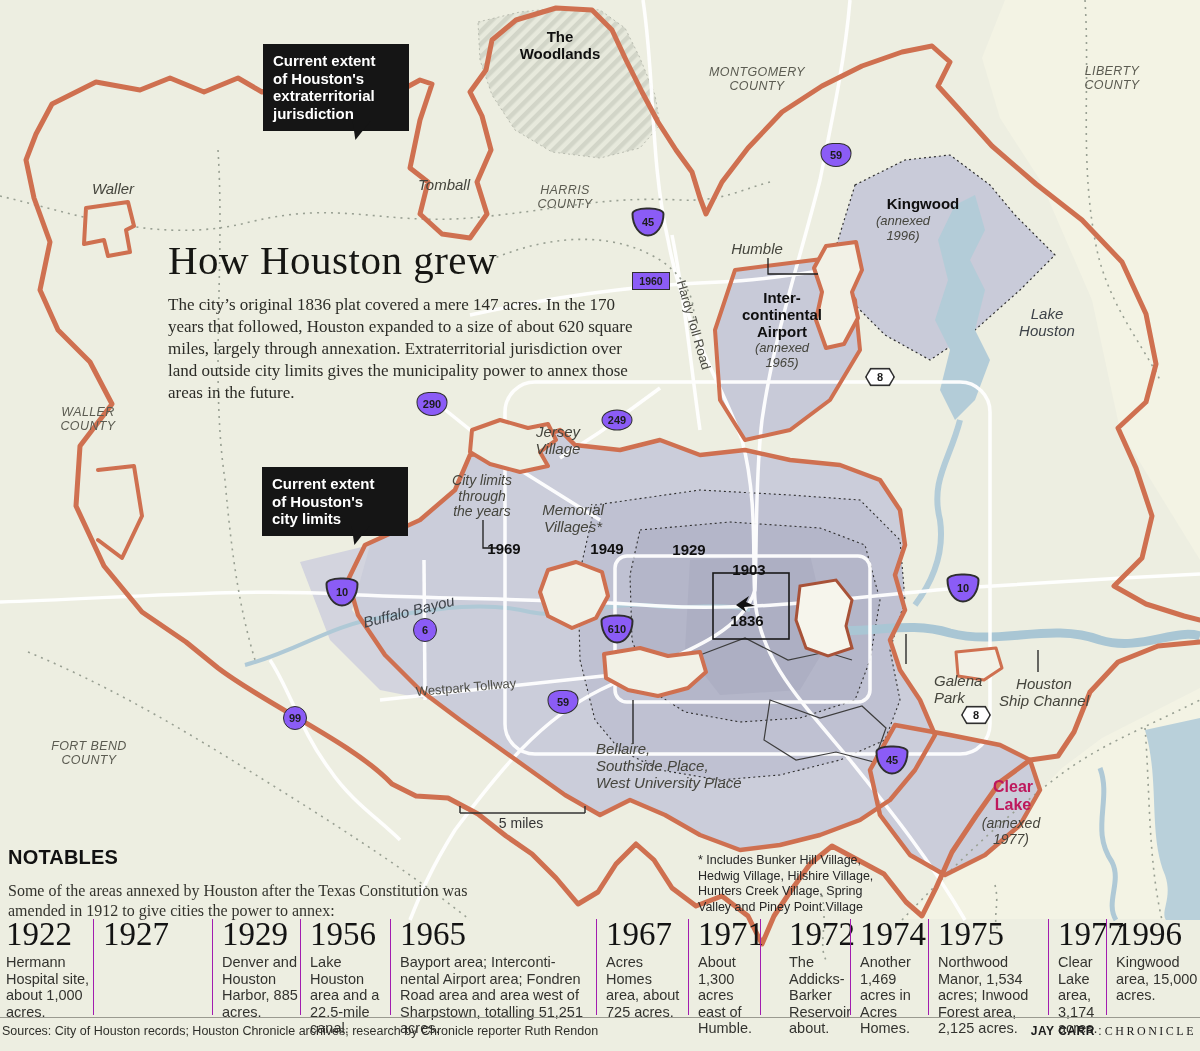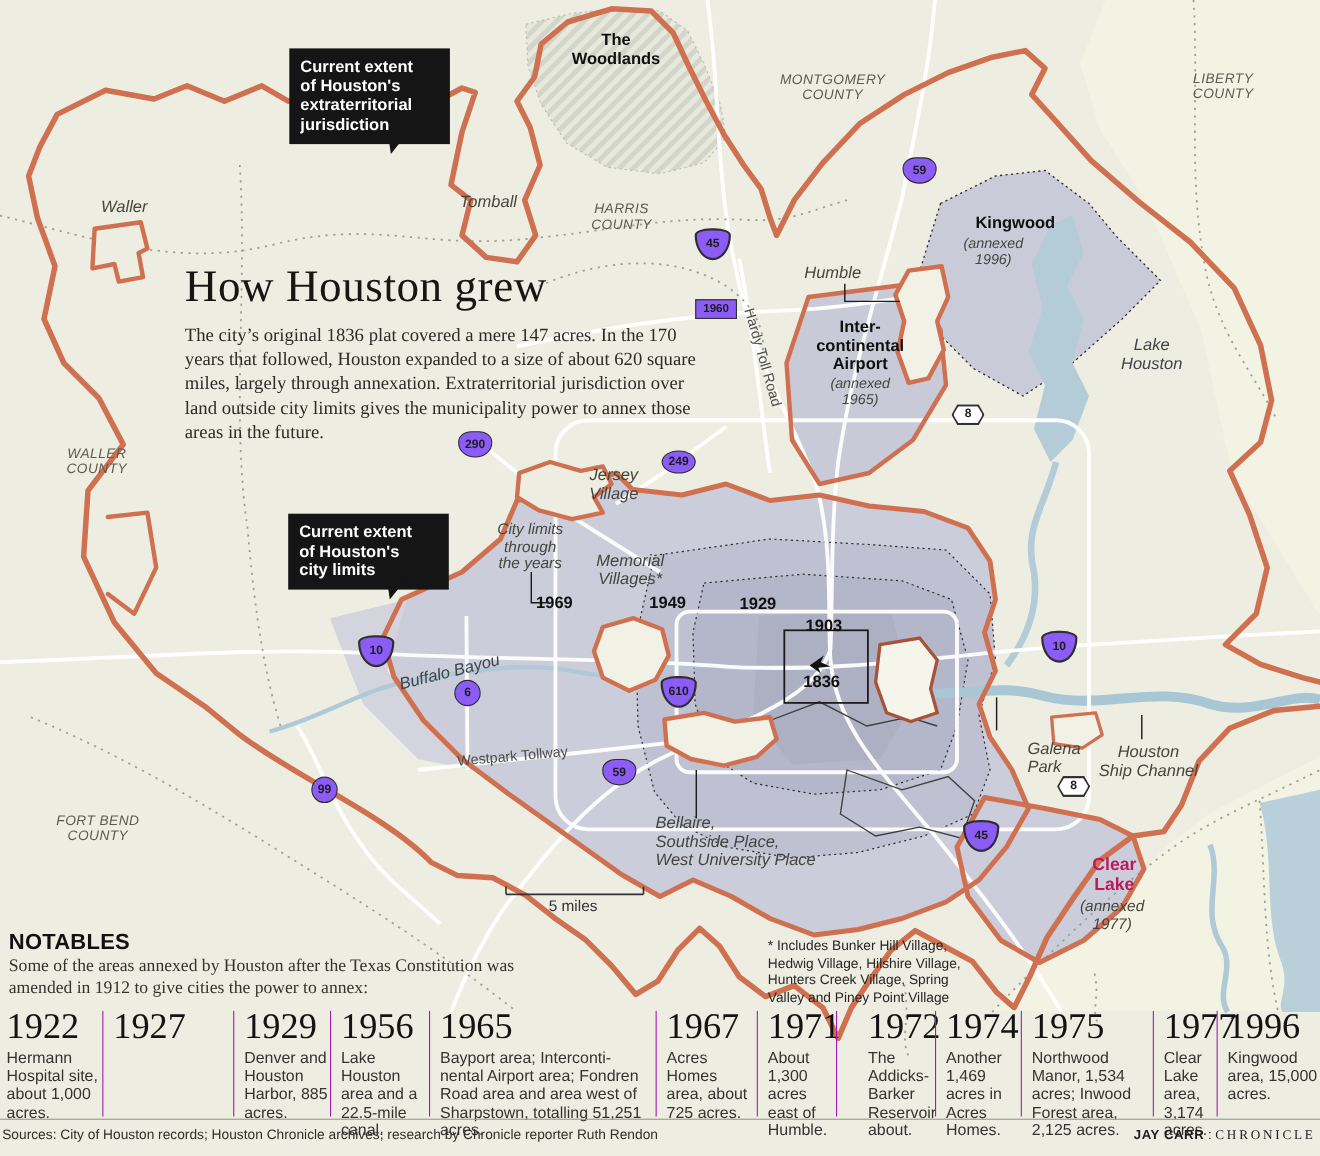--- a/index.html
+++ b/index.html
@@ -42,21 +42,21 @@
   .shield span{position:relative;z-index:1;}
 
   #title-block{position:absolute;left:168px;top:236px;width:500px;}
   #title-block h1{margin:0;font-family:"Liberation Serif","DejaVu Serif",serif;font-weight:400;
       font-size:41px;color:#161613;letter-spacing:.5px;}
   #title-block p{margin:10px 0 0 0;font-family:"Liberation Serif","DejaVu Serif",serif;
       font-size:17px;line-height:1.3;color:#2c2c27;width:482px;}
 
   #notables{position:absolute;left:8px;top:846px;width:490px;}
   #notables h2{margin:0;font-size:20px;font-weight:700;color:#111;letter-spacing:.2px;}
-  #notables p{margin:0 0 0 0;font-family:"Liberation Serif","DejaVu Serif",serif;
+  #notables p{margin:12px 0 0 0;font-family:"Liberation Serif","DejaVu Serif",serif;
       font-size:16px;line-height:1.22;color:#33332d;}
 
   #timeline{position:absolute;left:0;top:919px;width:1200px;height:97px;}
   .tl-col{position:absolute;top:0;height:96px;}
   .tl-col.ruled{border-left:1px solid #a21caf;padding-left:9px;}
   .tl-year{font-family:"Liberation Serif","DejaVu Serif",serif;font-size:33px;color:#131313;line-height:.95;}
   .tl-text{margin-top:4px;font-size:14.5px;line-height:1.14;color:#33332f;}
 
   #footer{position:absolute;left:0;top:1017px;width:1200px;border-top:1px solid #9a9a90;}
   #sources{position:absolute;left:2px;top:6px;font-size:12.5px;color:#2f2f2a;}

